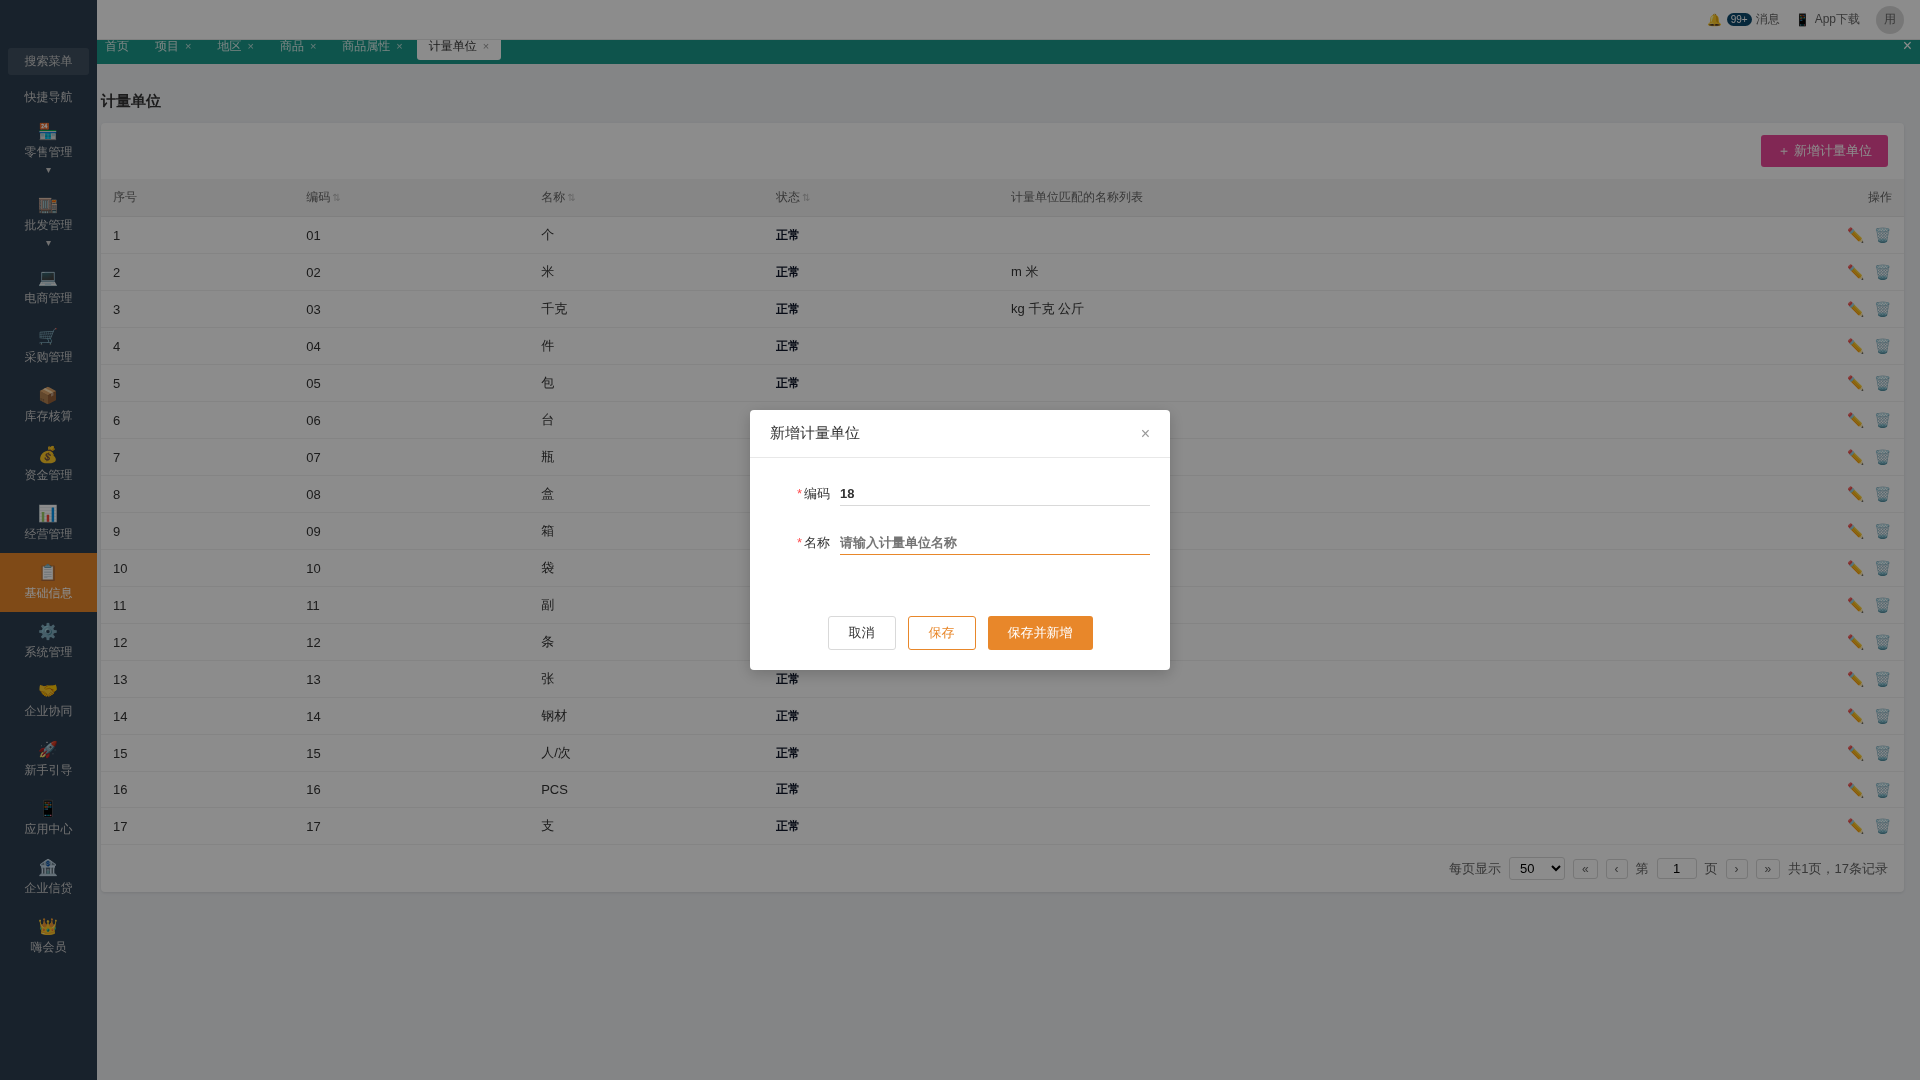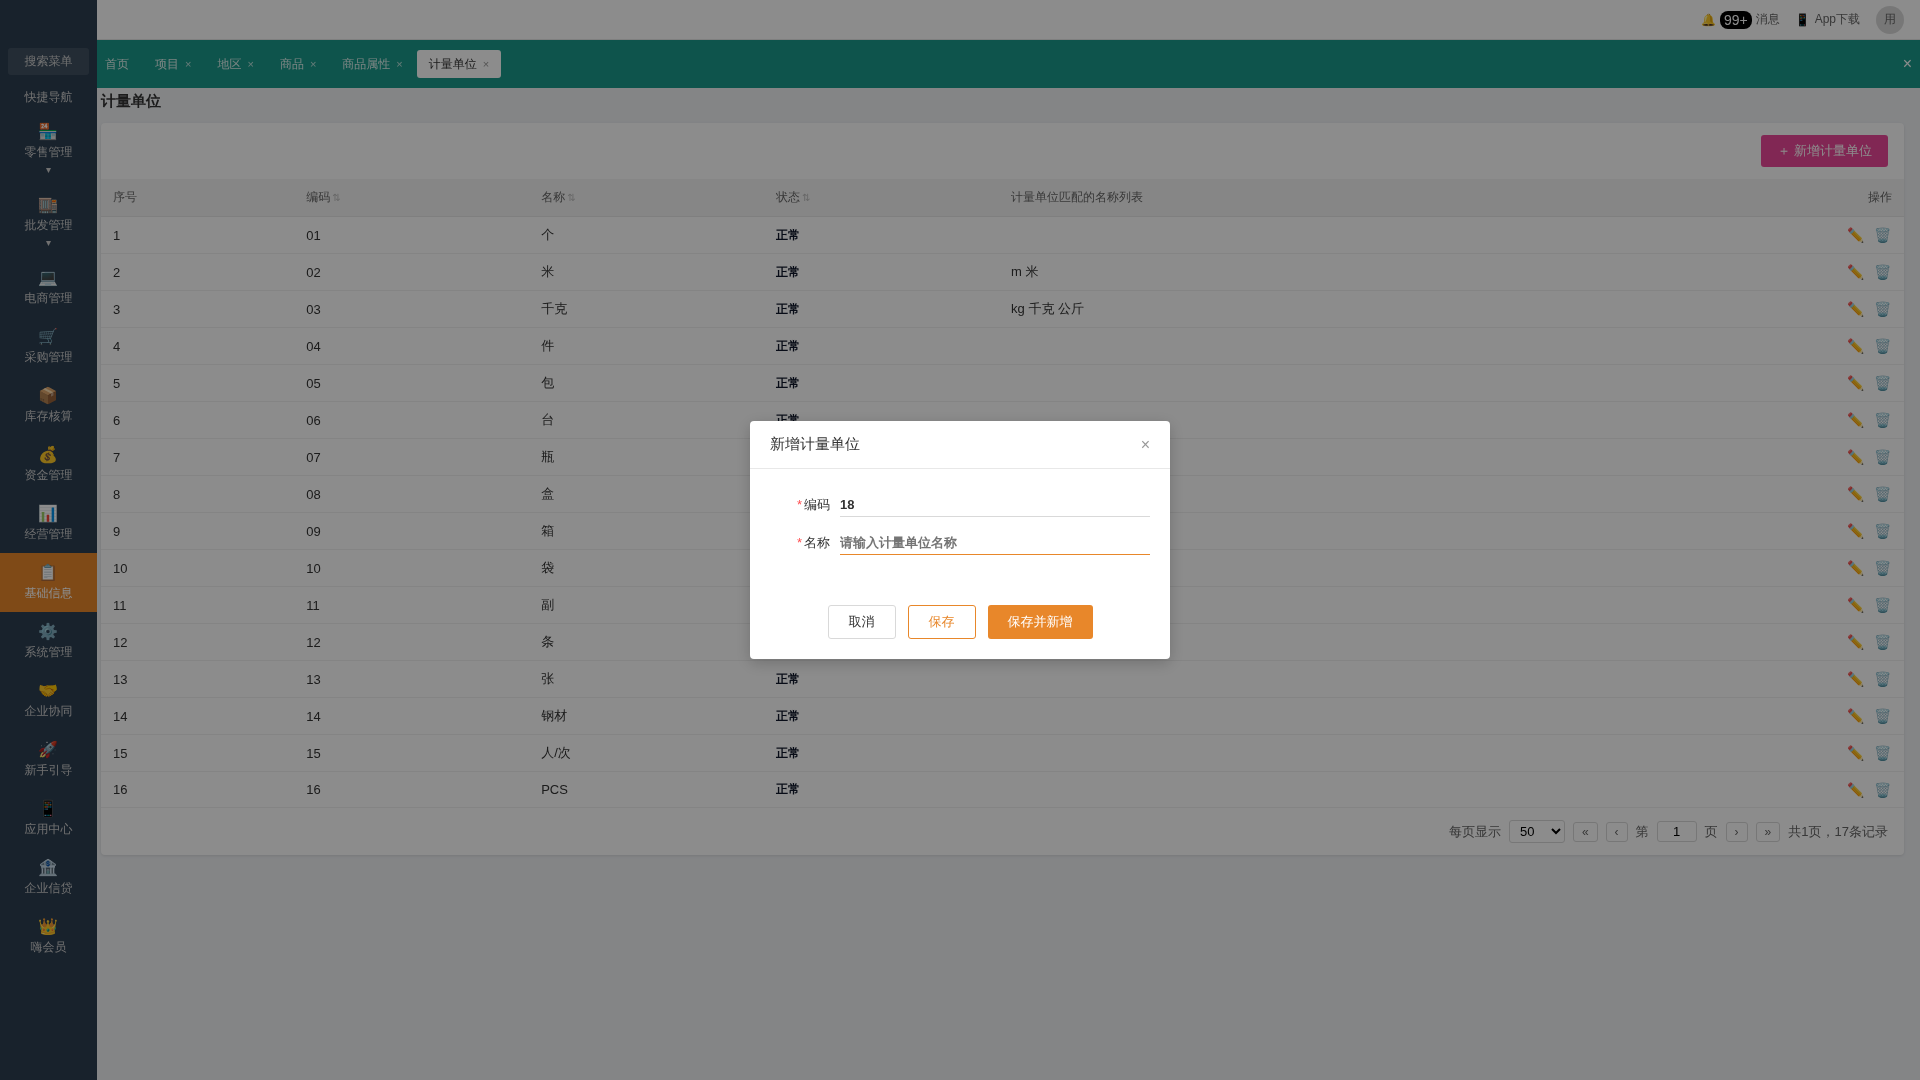--- a/index.html
+++ b/index.html
@@ -30,37 +30,37 @@
       display: flex; align-items: center; justify-content: center;
       color: #fff; font-weight: bold; font-size: 14px;
     }
     .header-right { display: flex; align-items: center; gap: 16px; }
     .header-btn {
       font-size: 12px; color: #666;
       display: flex; align-items: center; gap: 4px;
       cursor: pointer;
     }
     .notification-badge {
-      background: #000000;
+      background: #0c4a6e;
       color: #fff;
-      font-size: 14px;
+      font-size: 10px;
       padding: 1px 4px;
       border-radius: 8px;
     }
     .avatar { width: 28px; height: 28px; border-radius: 50%; background: #d9d9d9; }
 
     
     .tab-bar {
-      height: 48px;
+      height: 36px;
       background: #1a9a8a;
       display: flex;
       align-items: center;
       padding: 0 8px;
       position: fixed;
-      top: 40px; left: 85px; right: 0;
+      top: 28px; left: 85px; right: 0;
       z-index: 99;
     }
     .tab-item {
       height: 28px;
       padding: 0 12px;
       display: flex; align-items: center; gap: 6px;
       cursor: pointer;
       border-radius: 3px;
       font-size: 12px;
       color: rgba(255,255,255,0.85);
@@ -277,21 +277,21 @@
       font-size: 16px;
       background: none;
       border: none;
     }
     .modal-body {
       padding: 24px 20px;
     }
     .form-row {
       display: flex;
       align-items: center;
-      margin-bottom: 14px;
+      margin-bottom: 25px;
     }
     .form-label {
       width: 60px;
       text-align: right;
       margin-right: 10px;
       font-size: 13px;
       color: #333;
     }
     .required-star {
       color: #ff4d4f;
@@ -689,20 +689,33 @@
       <td>PCS</td>
       <td><span class="status-normal">正常</span></td>
       <td></td>
       <td style="text-align:right">
         <div class="action-icons" style="justify-content:flex-end">
           <span class="action-icon" title="编辑">✏️</span>
           <span class="action-icon" title="删除">🗑️</span>
         </div>
       </td>
     </tr>
+          <tr>
+      <td>17</td>
+      <td>17</td>
+      <td>支</td>
+      <td><span class="status-normal">正常</span></td>
+      <td></td>
+      <td style="text-align:right">
+        <div class="action-icons" style="justify-content:flex-end">
+          <span class="action-icon" title="编辑">✏️</span>
+          <span class="action-icon" title="删除">🗑️</span>
+        </div>
+      </td>
+    </tr>
         </tbody>
     </table>
 
     <div class="pagination">
       <span>每页显示</span>
       <select class="page-size-select">
         <option>50</option>
         <option>100</option>
       </select>
       <button class="page-btn">«</button>

